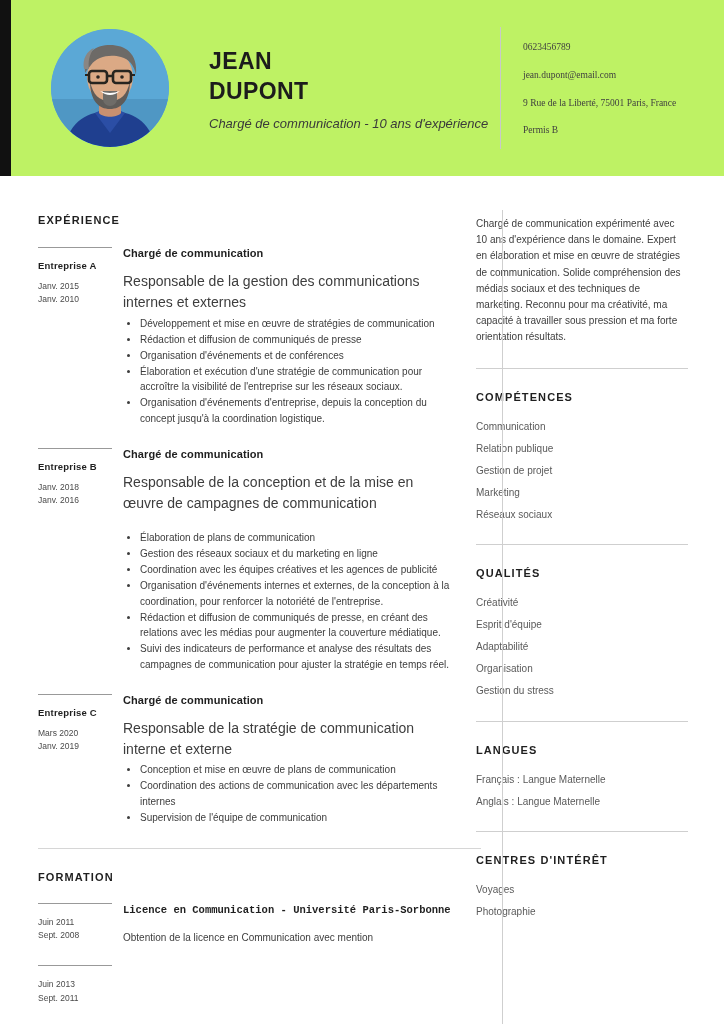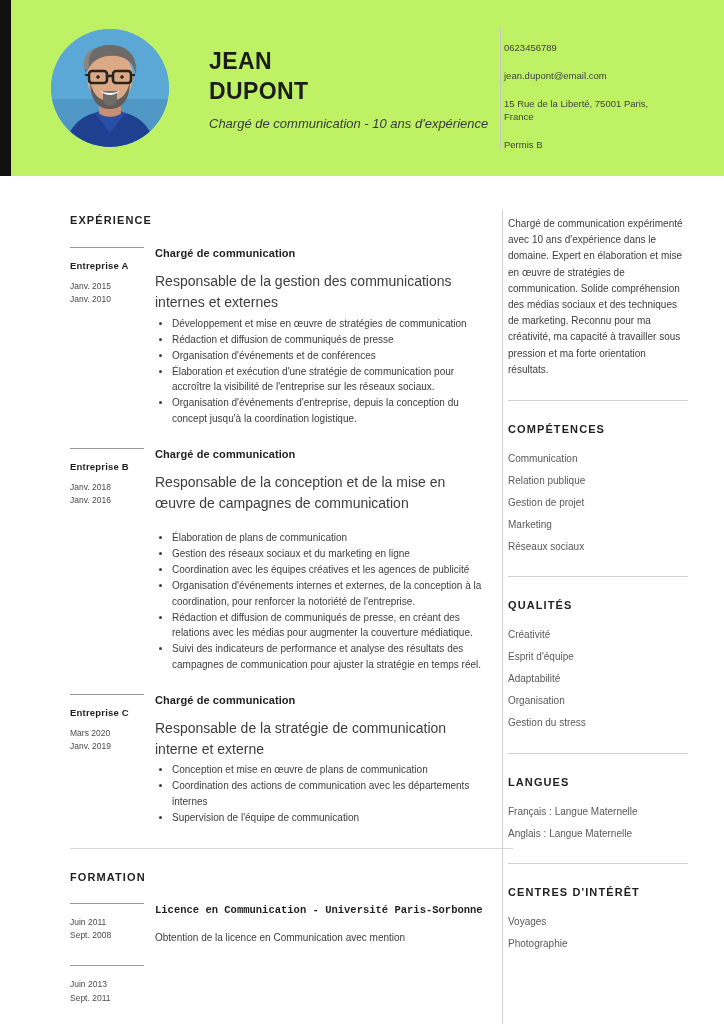--- a/index.html
+++ b/index.html
@@ -75,36 +75,36 @@
   .header-divider {
     position: absolute;
     left: 500px;
     top: 27px;
     bottom: 27px;
     width: 1px;
     background: #c9c9c9;
   }
   .contact {
     position: absolute;
-    left: 504px;
+    left: 523px;
     top: 41px;
     width: 165px;
     font-size: 9.5px;
     color: #3f3f3f;
     line-height: 1.45;
+    font-family: Liberation Serif, serif;
   }
   .contact-line { margin-bottom: 14px; }
   .contact-line:last-child { margin-bottom: 0; }
 
   
   .body-wrap {
     position: relative;
     display: flex;
     padding-top: 0;
-    padding-left: 32px;
   }
   .body-divider {
     position: absolute;
     left: 502px;
     top: 34px;
     height: 924px;
     width: 1px;
     background: #cfcfcf;
   }
 
@@ -278,21 +278,21 @@
       <div class="headline">
         <div>Chargé de communication - 10 ans d'expérience</div>
       </div>
     </div>
 
     <div class="header-divider"></div>
 
     <div class="contact">
       <div class="contact-line">0623456789</div>
       <div class="contact-line">jean.dupont@email.com</div>
-      <div class="contact-line">15 Rue de la Liberté, 75001 Paris, France</div>
+      <div class="contact-line">9 Rue de la Liberté, 75001 Paris, France</div>
       <div class="contact-line">Permis B</div>
     </div>
   </div>
 
   <div class="body-wrap">
     <div class="body-divider"></div>
 
     <div class="main-col">
 
       <div class="section-title">EXPÉRIENCE</div>

